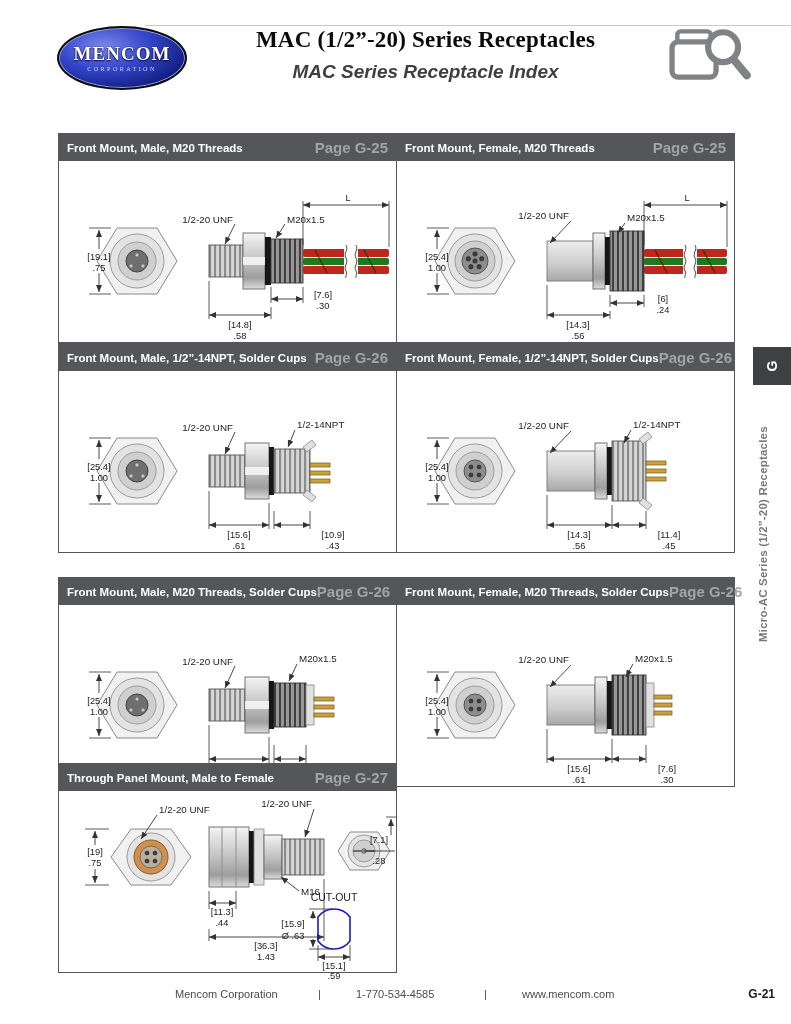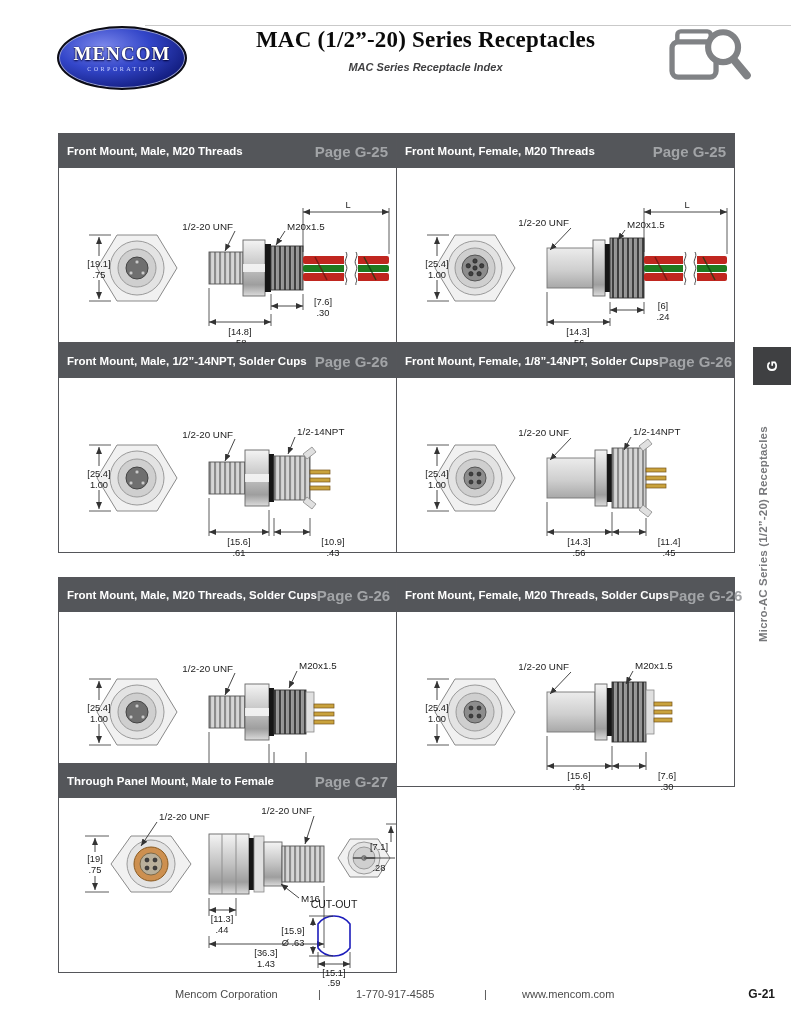--- a/index.html
+++ b/index.html
@@ -12,30 +12,30 @@
         background:radial-gradient(ellipse at 35% 30%, #7a86ea 0%, #3346c9 40%, #101a7a 80%, #060b3c 100%);
         border:2px solid #0c0c14;box-shadow:0 0 0 1px #9aa0c8 inset;
         display:flex;flex-direction:column;align-items:center;justify-content:center;}
   .logo .l1{font-family:"Liberation Serif",serif;font-weight:bold;font-size:19px;color:#fff;
             letter-spacing:1px;text-shadow:0 1px 2px #00003a,0 0 1px #000;line-height:1;}
   .logo .l2{font-family:"Liberation Serif",serif;font-size:6.2px;color:#cdd4ff;letter-spacing:2.4px;
             margin-top:3px;line-height:1;}
   .title{position:absolute;left:195px;right:135px;top:27px;text-align:center;
          font-size:23px;font-weight:bold;color:#0a0a0a;letter-spacing:.2px;font-family:Liberation Serif, serif;}
   .subtitle{position:absolute;left:195px;right:135px;top:61px;text-align:center;
-            font-size:11px;font-weight:bold;font-style:italic;color:#3f3f41;}
+            font-size:19px;font-weight:bold;font-style:italic;color:#3f3f41;}
   .hicon{position:absolute;right:38px;top:26px;width:88px;height:60px;}
   .sectionbar{position:absolute;left:0;right:0;top:90px;height:28px;background:#696a6e;}
   .sectionbar span{position:absolute;right:20px;top:0;line-height:28px;color:#fff;font-size:15px;}
 
   
   .grid{position:absolute;left:58px;top:133px;width:677px;height:839px;}
   .panel{position:absolute;width:339px;height:210px;box-sizing:border-box;
          border:1px solid #55565a;background:#fff;}
-  .panel .phead{height:34px;background:#54565a;display:flex;align-items:center;
+  .panel .phead{height:27px;background:#54565a;display:flex;align-items:center;
                 justify-content:space-between;padding:12px 8px;box-sizing:border-box;}
   .panel .ptitle{color:#ffffff;font-size:11.5px;font-weight:bold;white-space:nowrap;}
   .panel .ppage{color:#a2a4a7;font-size:15px;font-weight:bold;white-space:nowrap;}
   .panel .pbody{position:relative;height:189px;}
   .p-r{left:338px;} .row1{top:0;} .row2{top:210px;} .row3{top:444px;} .row4{top:630px;}
 
   
   svg text{font-family:"Liberation Sans",sans-serif;}
   .dt{font-size:9.3px;fill:#1c1c1c;text-anchor:middle;}
   .lb{font-size:9.8px;fill:#1c1c1c;}
@@ -277,21 +277,21 @@
             <line class="tk" x1="251" y1="140" x2="251" y2="158"></line>
           <line class="dl" x1="215" y1="154" x2="251" y2="154" marker-start="url(#ar)" marker-end="url(#ar)"></line>
           <text class="dt" x="274" y="167">[10.9]</text>
           <text class="dt" x="274" y="178">.43</text>
         </svg>
       </div>
     </div>
 
     <div class="panel p-r row2">
       <div class="phead">
-        <span class="ptitle">Front Mount, Female, 1/8”-14NPT, Solder Cups</span>
+        <span class="ptitle">Front Mount, Female, 1/2”-14NPT, Solder Cups</span>
         <span class="ppage">Page G-26</span>
       </div>
       <div class="pbody">
         <svg width="337" height="189" viewBox="0 0 337 189">
           <polygon class="hex" points="38,100 58,67 98,67 118,100 98,133 58,133"></polygon>
           <circle class="c1" cx="78" cy="100" r="27"></circle>
             <circle class="c2" cx="78" cy="100" r="19"></circle>
           <circle class="fface" cx="78" cy="100" r="11"></circle>
           <circle class="hole" cx="74" cy="96" r="2"></circle>
             <circle class="hole" cx="82" cy="96" r="2"></circle>
@@ -502,18 +502,18 @@
   </div>
 
   <div class="gtab">
     <span>G</span>
   </div>
   <div class="vlabel">Micro-AC Series (1/2”-20) Receptacles</div>
 
   <div class="footer">
     <span class="f1">Mencom Corporation</span>
     <span class="s1">|</span>
-    <span class="f2">1-770-917-4585</span>
+    <span class="f2">1-770-534-4585</span>
     <span class="s2">|</span>
     <span class="f3">www.mencom.com</span>
     <span class="f4">G-21</span>
   </div>
 </div>
 
 </body></html>

